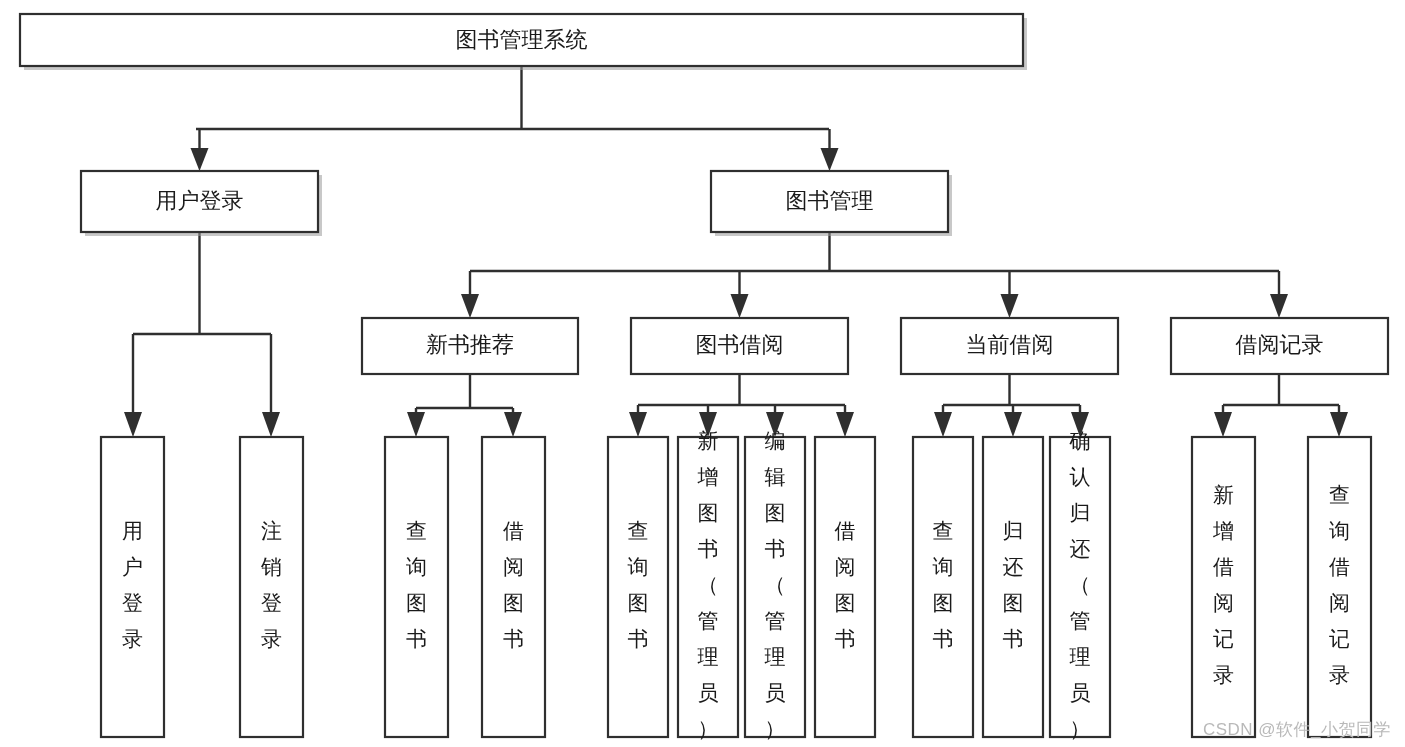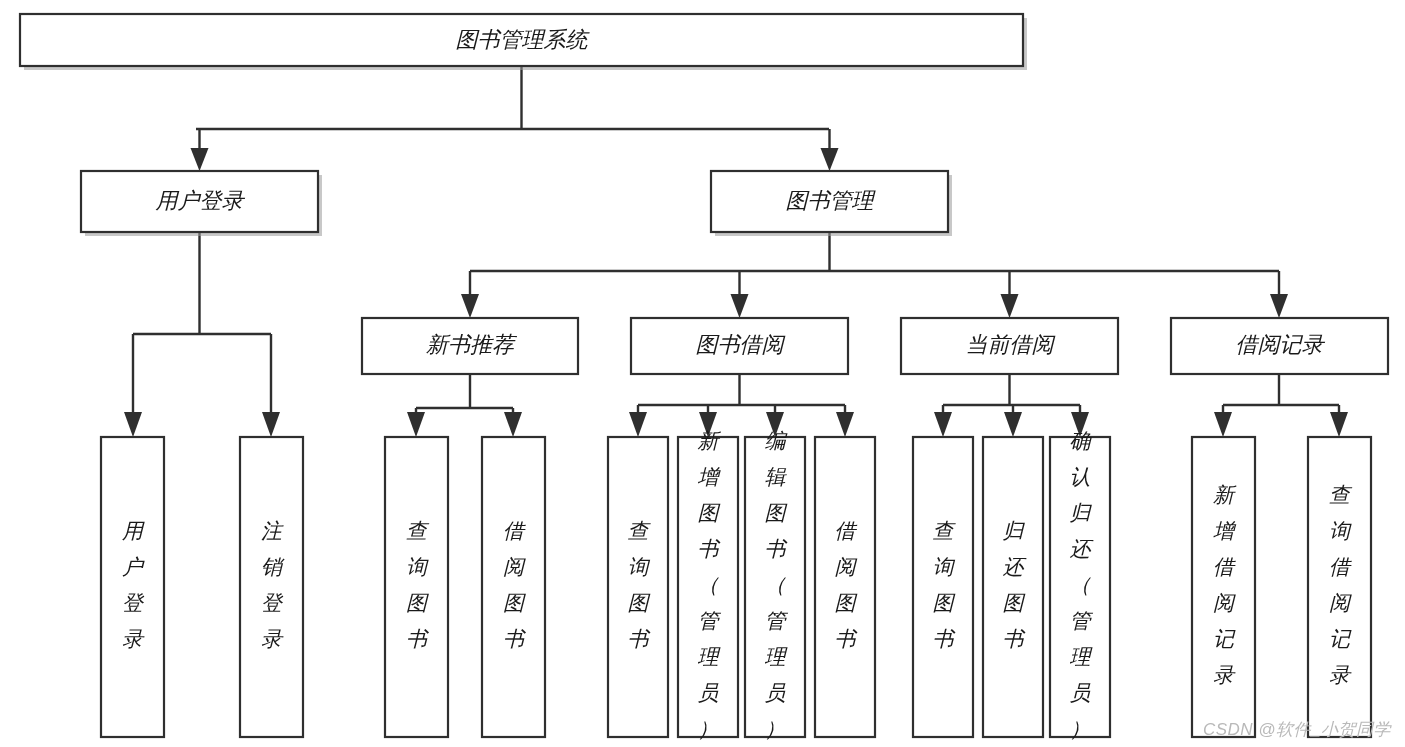--- a/index.html
+++ b/index.html
@@ -11,21 +11,20 @@
     width: 1405px;
     height: 747px;
     font-family: "Liberation Sans", "DejaVu Sans", sans-serif;
     overflow: hidden;
     position: relative;
   }
   #diagram-root {
     position: relative;
     width: 1405px;
     height: 747px;
-    font-style: italic;
   }
   svg.flow {
     position: absolute;
     top: 0;
     left: 0;
     width: 1405px;
     height: 747px;
     display: block;
   }
   .node-rect {

